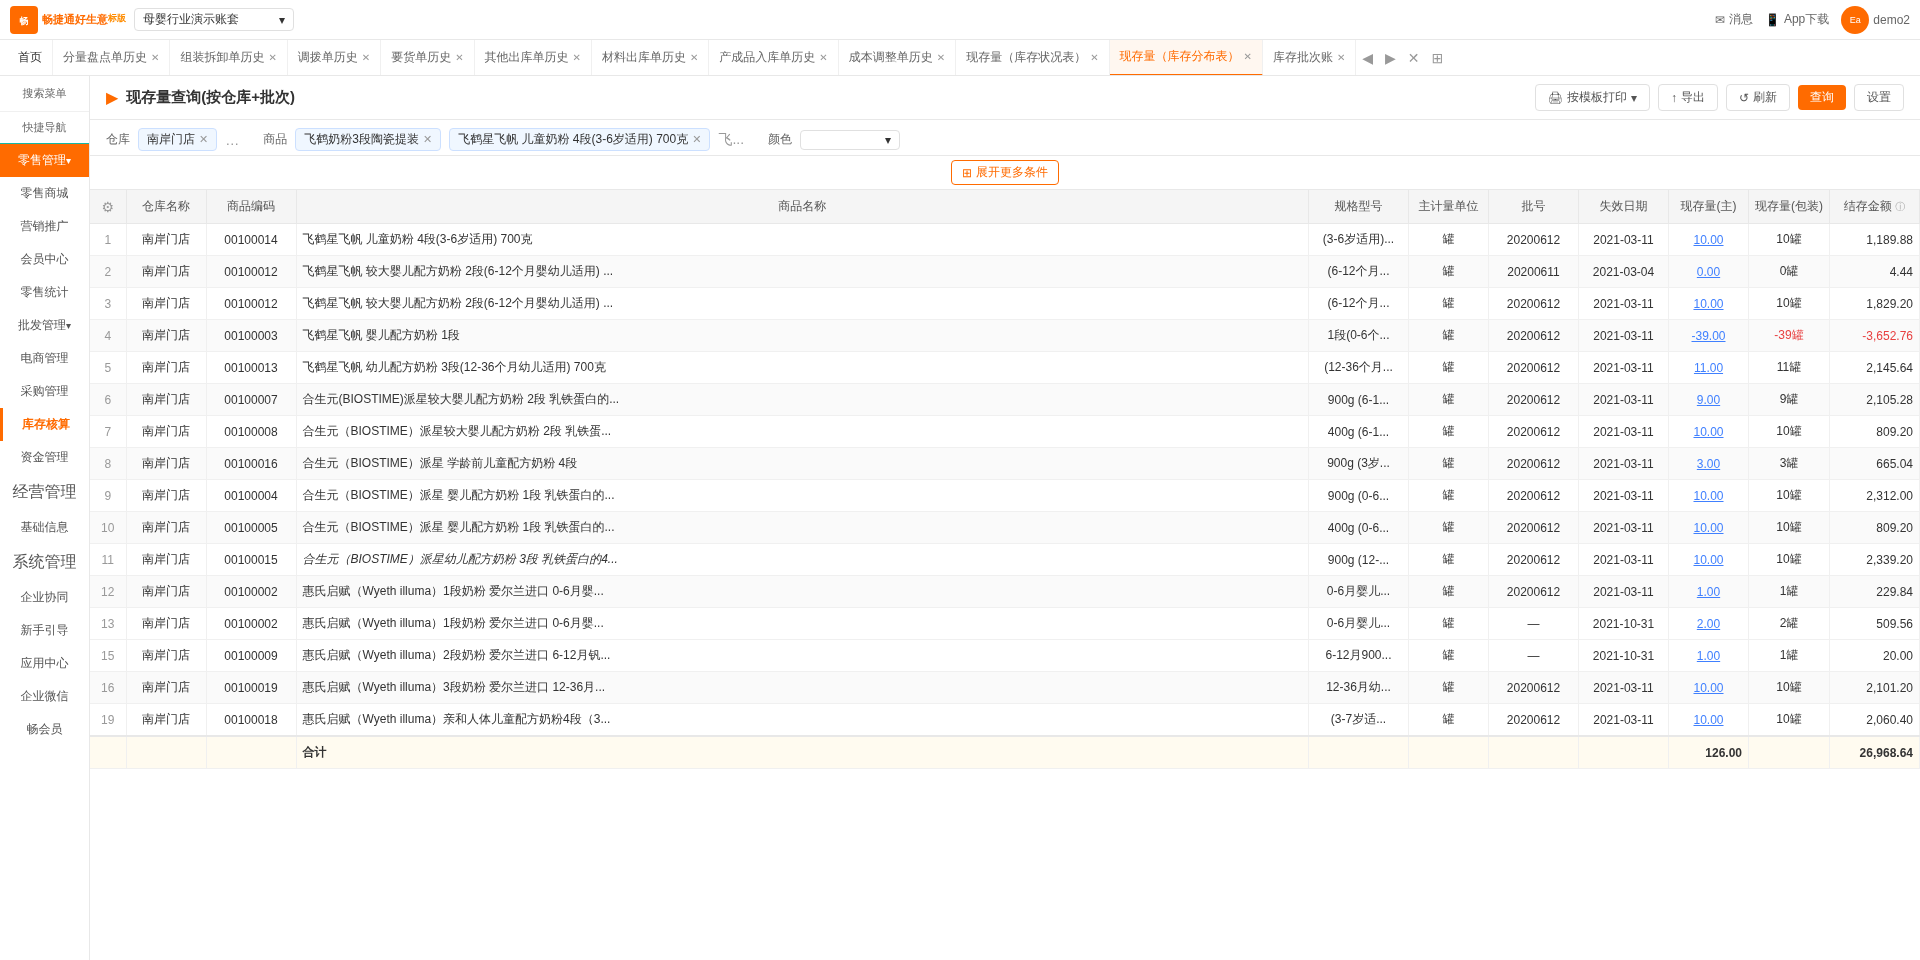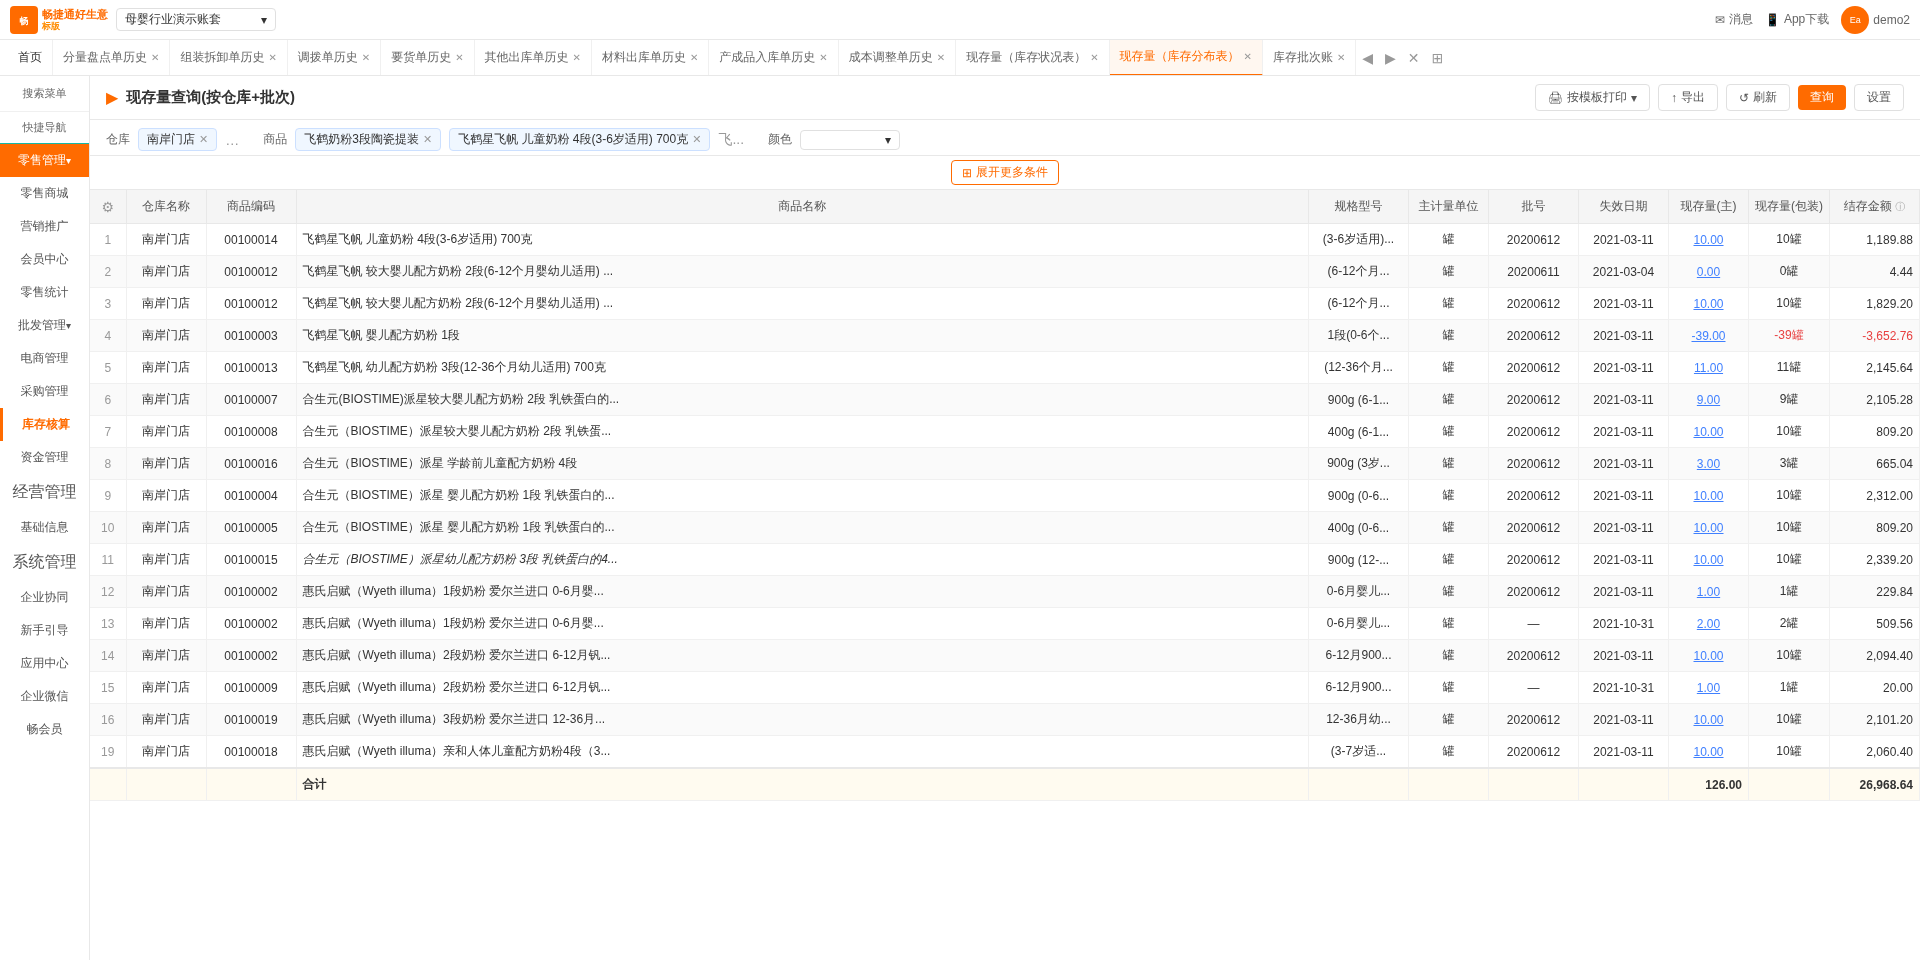--- a/index.html
+++ b/index.html
@@ -88,21 +88,21 @@
 <body>
 
 <div class="top-bar">
   <div class="logo">
     <div class="logo-icon">
       <svg width="20" height="20" viewBox="0 0 20 20">
           <rect x="1" y="1" width="18" height="18" rx="3" fill="#ff6b00"></rect>
           <text x="10" y="14" text-anchor="middle" fill="white" font-size="9" font-weight="bold">畅</text>
         </svg>
     </div>
-    <div style="display:flex;flex-direction:column;line-height:1.2;">
+    <div style="display:flex;flex-direction:row;line-height:1.2;">
       <span style="font-size:11px;color:#ff6b00;">畅捷通好生意</span>
       <span style="font-size:9px;color:#ff8c00;">标版</span>
     </div>
   </div>
   <div class="org-select">
     <span>母婴行业演示账套</span>
     <span>▾</span>
   </div>
   <div class="top-right">
     <div class="top-right-item">
@@ -493,33 +493,20 @@
     <td>00100002</td>
     <td class="td-left" style="max-width:300px;overflow:hidden;text-overflow:ellipsis;white-space:nowrap;" title="惠氏启赋（Wyeth illuma）1段奶粉 爱尔兰进口 0-6月婴...">惠氏启赋（Wyeth illuma）1段奶粉 爱尔兰进口 0-6月婴...</td>
     <td>0-6月婴儿...</td>
     <td>罐</td>
     <td>—</td>
     <td>2021-10-31</td>
     <td class="text-underline">2.00</td>
     <td class="">2罐</td>
     <td class="td-right">509.56</td>
   </tr>
-            <tr style="background: rgb(250, 250, 250);">
-    <td style="text-align:center;color:#999;">14</td>
-    <td>南岸门店</td>
-    <td>00100002</td>
-    <td class="td-left" style="max-width:300px;overflow:hidden;text-overflow:ellipsis;white-space:nowrap;" title="惠氏启赋（Wyeth illuma）2段奶粉 爱尔兰进口 6-12月钒...">惠氏启赋（Wyeth illuma）2段奶粉 爱尔兰进口 6-12月钒...</td>
-    <td>6-12月900...</td>
-    <td>罐</td>
-    <td>20200612</td>
-    <td>2021-03-11</td>
-    <td class="text-underline">10.00</td>
-    <td class="">10罐</td>
-    <td class="td-right">2,094.40</td>
-  </tr>
             <tr style="background: rgb(255, 255, 255);">
     <td style="text-align:center;color:#999;">15</td>
     <td>南岸门店</td>
     <td>00100009</td>
     <td class="td-left" style="max-width:300px;overflow:hidden;text-overflow:ellipsis;white-space:nowrap;" title="惠氏启赋（Wyeth illuma）2段奶粉 爱尔兰进口 6-12月钒...">惠氏启赋（Wyeth illuma）2段奶粉 爱尔兰进口 6-12月钒...</td>
     <td>6-12月900...</td>
     <td>罐</td>
     <td>—</td>
     <td>2021-10-31</td>
     <td class="text-underline">1.00</td>

